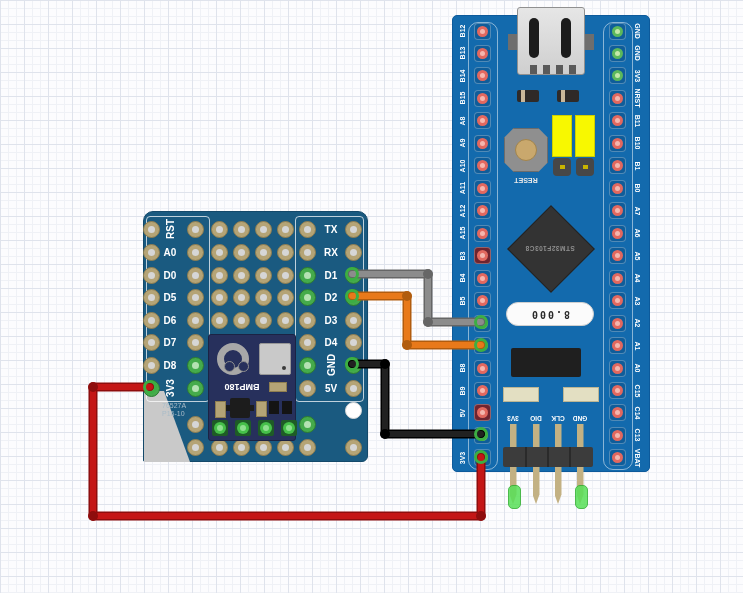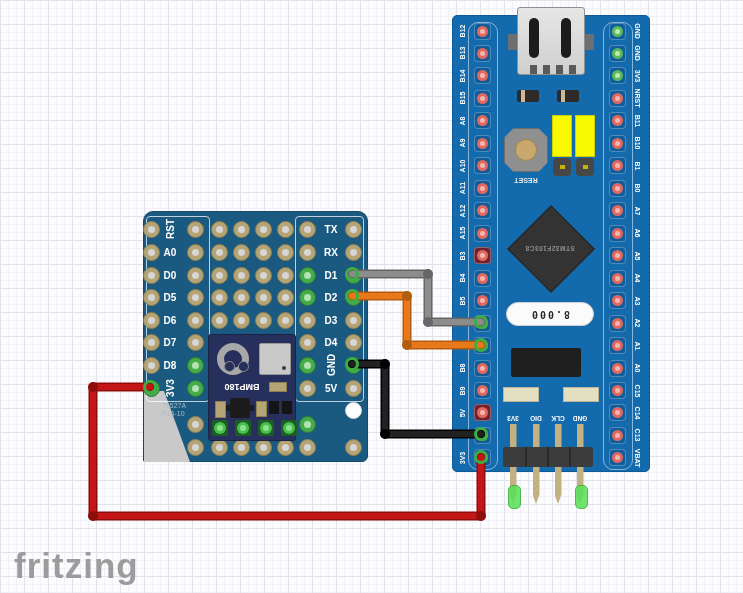--- a/index.html
+++ b/index.html
@@ -589,14 +589,13 @@
       <circle cx="481" cy="434" r="5.5" fill="none" stroke="#3cae43" stroke-width="3"></circle>
       <polyline points="150,387 93,387 93,516 481,516 481,457" fill="none" stroke="#8e0d0d" stroke-width="9" stroke-linecap="round" stroke-linejoin="round"></polyline>
       <polyline points="150,387 93,387 93,516 481,516 481,457" fill="none" stroke="#c41616" stroke-width="6" stroke-linecap="round" stroke-linejoin="round"></polyline>
       <circle cx="93" cy="387" r="5" fill="#8e0d0d"></circle>
       <circle cx="93" cy="516" r="5" fill="#8e0d0d"></circle>
       <circle cx="481" cy="516" r="5" fill="#8e0d0d"></circle>
       <circle cx="150" cy="387" r="5.5" fill="none" stroke="#3cae43" stroke-width="3"></circle>
       <circle cx="481" cy="457" r="5.5" fill="none" stroke="#3cae43" stroke-width="3"></circle>
     </svg>
 
-  <div id="watermark" class="abs">fritzing</div>
 </div>
 
 </body></html>

